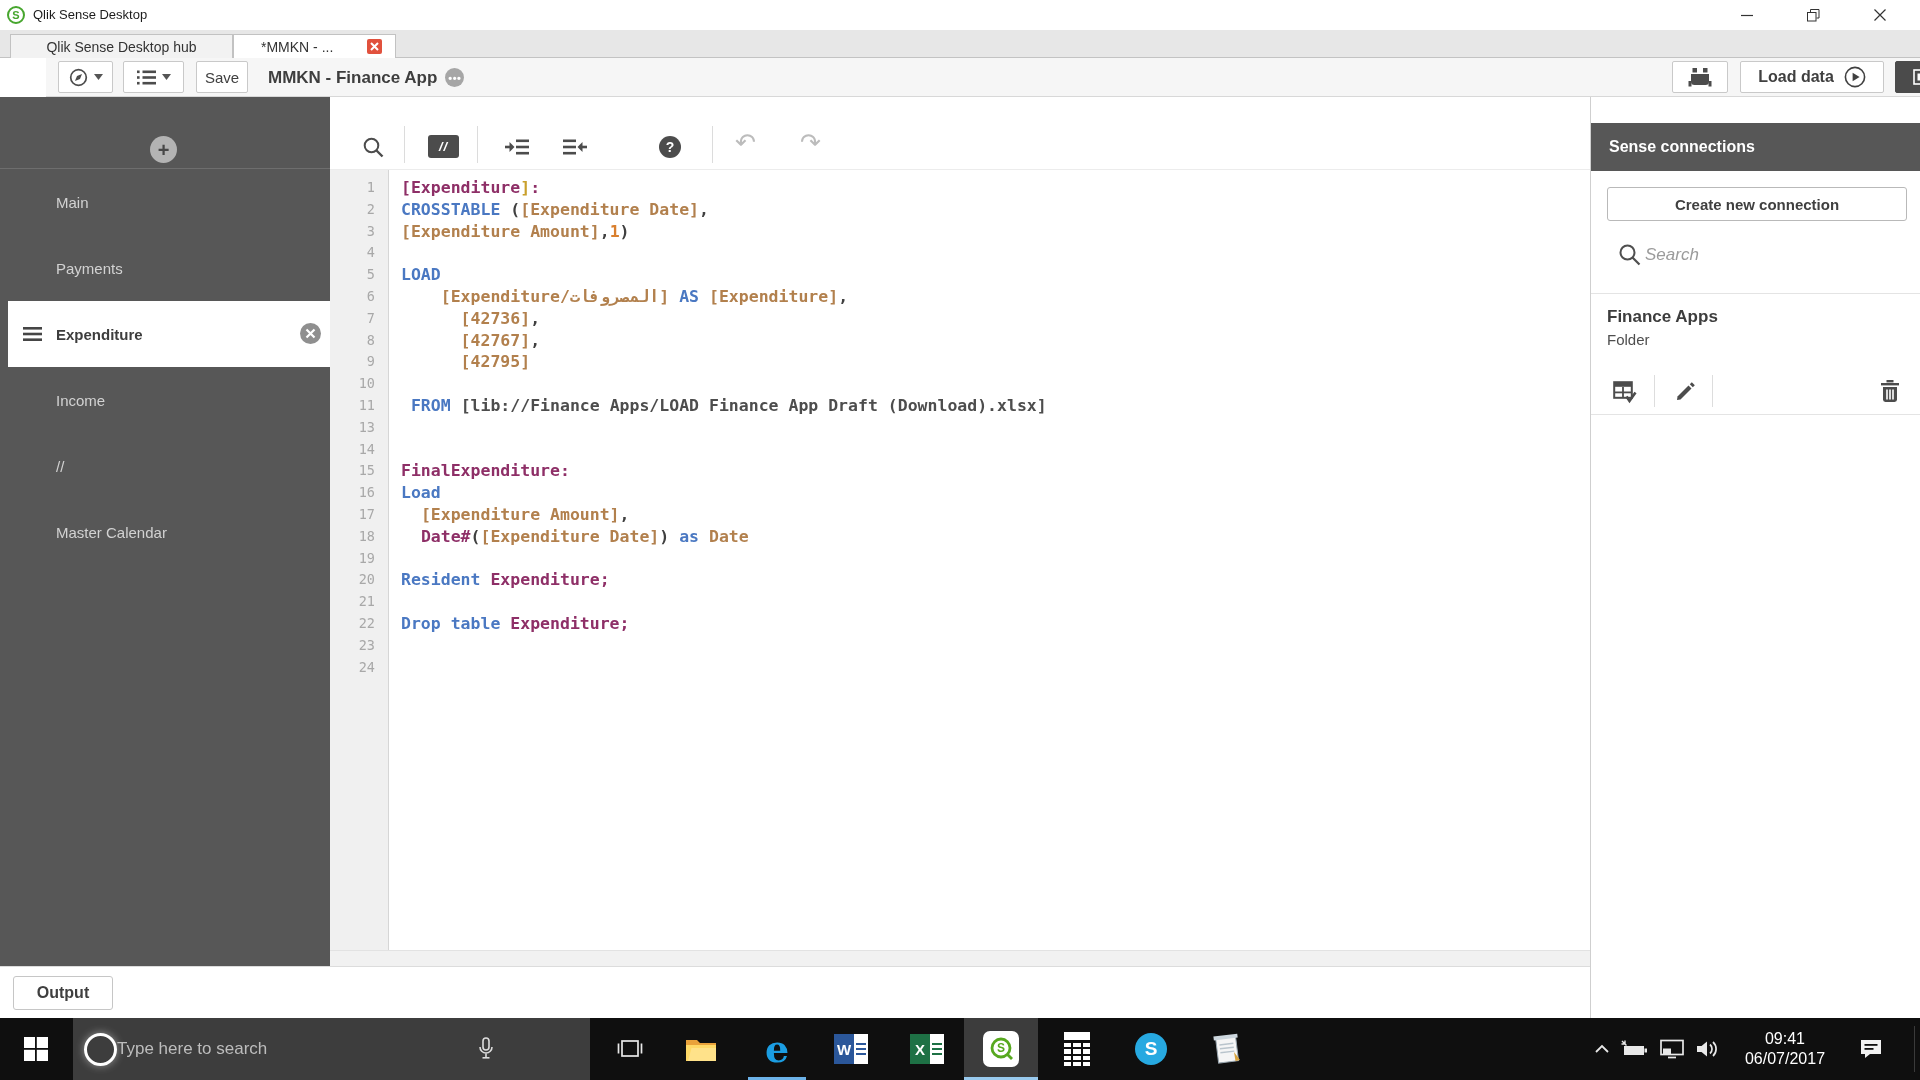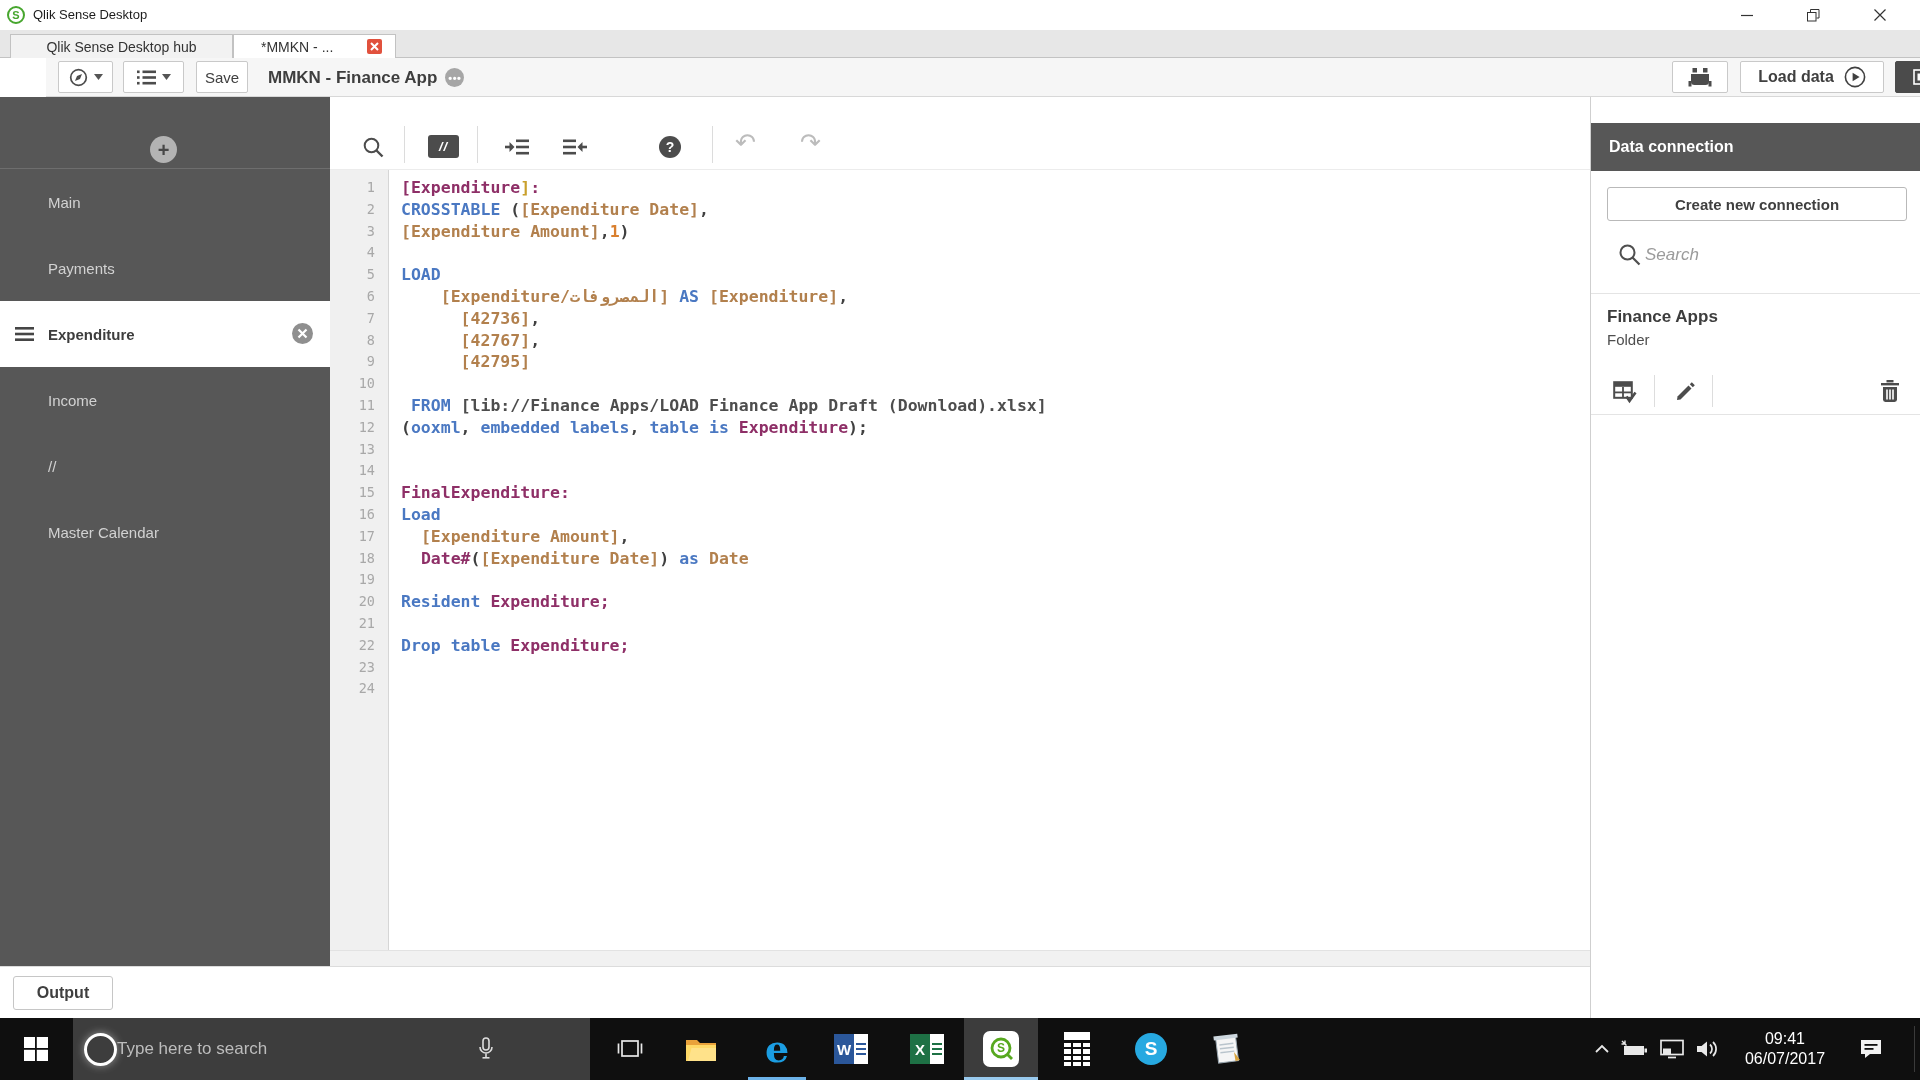--- a/index.html
+++ b/index.html
@@ -37,21 +37,21 @@
           display:flex;align-items:center;justify-content:center;letter-spacing:.5px;}
   #btn-debug{left:1626px;width:56px;}
   #btn-load{left:1694px;width:144px;font-weight:bold;font-size:16px;gap:10px;}
   #btn-panel{left:1849px;width:56px;background:#4b4b4b;border-color:#4b4b4b;}
 
   
   #sidebar{left:0;top:97px;width:330px;height:869px;background:#575757;}
   #sb-top{left:0;top:0;width:330px;height:72px;border-bottom:1px solid #6e6e6e;box-sizing:border-box;}
   #sb-plus{left:150px;top:39px;width:27px;height:27px;border-radius:50%;background:#b3b3b3;color:#474747;
            font-size:20px;font-weight:bold;display:flex;align-items:center;justify-content:center;line-height:1;}
-  #sb-items{left:0;top:72px;width:330px;}
+  #sb-items{left:8px;top:72px;width:330px;}
   .sb-item{height:66px;display:flex;align-items:center;padding-left:48px;box-sizing:border-box;
            font-size:15px;color:#d2d2d2;position:relative;}
   .sb-item.sel{background:#fff;color:#3d3d3d;font-weight:bold;}
   .sb-burger{position:absolute;left:15px;top:26px;}
   .sb-close{position:absolute;right:17px;top:22px;}
 
   
   #editor{left:330px;top:97px;width:1260px;height:869px;background:#fff;}
   #ed-toolbar{left:0;top:0;width:1260px;height:73px;border-bottom:1px solid #ececec;box-sizing:border-box;}
   .edsep{position:absolute;top:29px;width:1px;height:37px;background:#dcdcdc;}
@@ -350,24 +350,20 @@
           </div>
           <div class="cl">
             <span class="ln">10</span>
             <span class="lc"></span>
           </div>
           <div class="cl">
             <span class="ln">11</span>
             <span class="lc"><span class="c-txt"> </span><span class="c-kw">FROM</span><span class="c-txt"> </span><span class="c-path">[lib://Finance Apps/LOAD Finance App Draft (Download).xlsx]</span></span>
           </div>
           <div class="cl">
-            <span class="ln">12</span>
-            <span class="lc"><span class="c-txt">(</span><span class="c-kw">ooxml</span><span class="c-txt">, </span><span class="c-kw">embedded labels</span><span class="c-txt">, </span><span class="c-kw">table is</span><span class="c-txt"> </span><span class="c-tbl">Expenditure</span><span class="c-txt">);</span></span>
-          </div>
-          <div class="cl">
             <span class="ln">13</span>
             <span class="lc"></span>
           </div>
           <div class="cl">
             <span class="ln">14</span>
             <span class="lc"></span>
           </div>
           <div class="cl">
             <span class="ln">15</span>
             <span class="lc"><span class="c-tbl">FinalExpenditure:</span></span>
@@ -408,21 +404,21 @@
             <span class="ln">24</span>
             <span class="lc"></span>
           </div>
         </div>
     </div>
     <div id="hscroll"></div>
   </div>
 
   <div class="abs" id="rightpanel">
     <div id="dc-header">
-      <span>Data connection</span>
+      <span>Sense connections</span>
     </div>
     <div id="dc-create">
       <span>Create new connection</span>
     </div>
     <div id="dc-search">
       <svg width="23" height="23" viewBox="0 0 23 23">
           <circle cx="9.5" cy="9.5" r="7" fill="none" stroke="#4f4f4f" stroke-width="2"></circle>
           <line x1="14.5" y1="14.5" x2="21.5" y2="21.5" stroke="#4f4f4f" stroke-width="2.2"></line>
         </svg>
       <span class="ph">Search</span>

